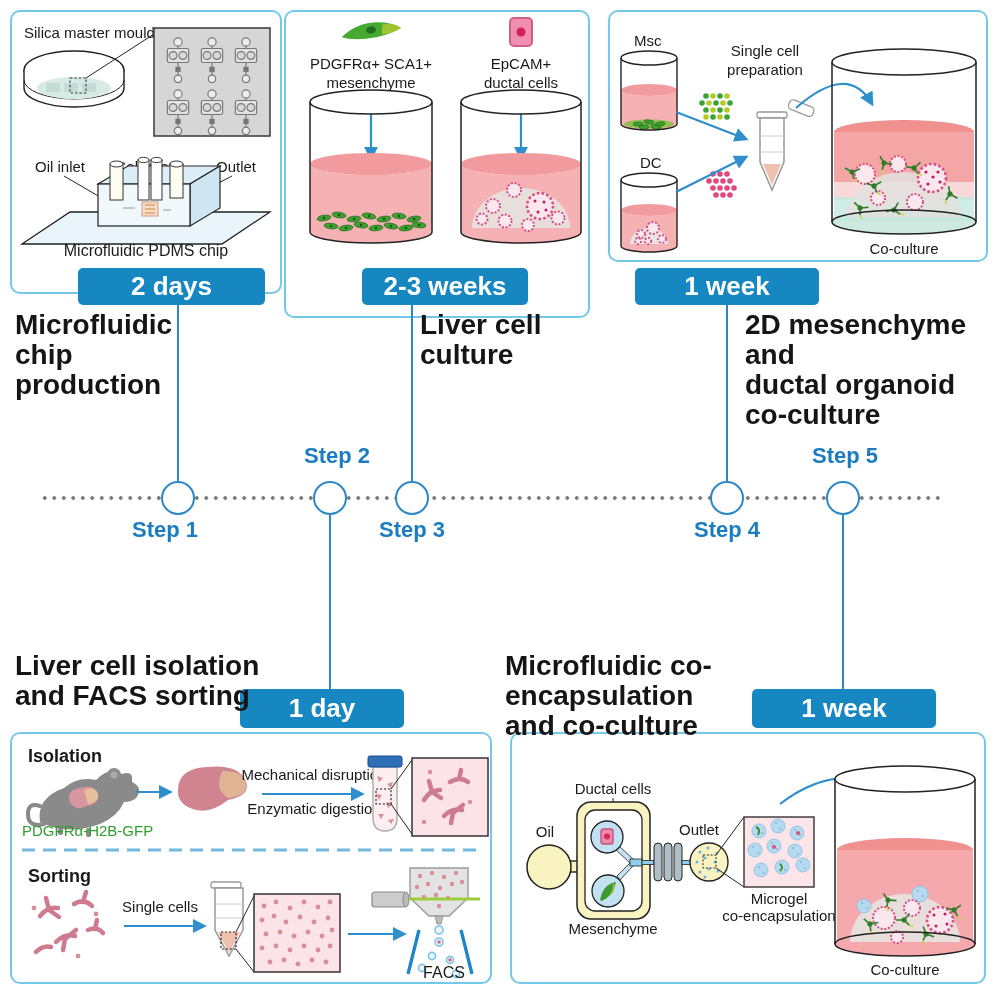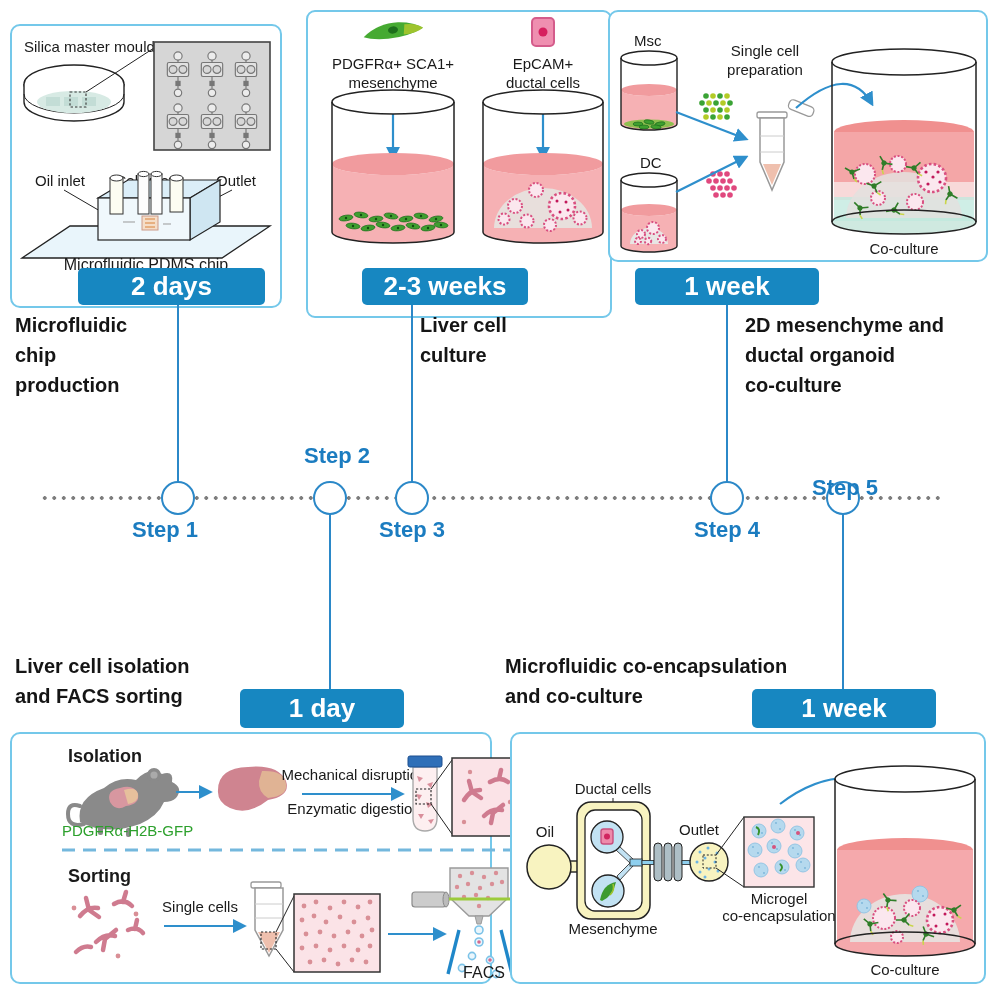--- a/index.html
+++ b/index.html
@@ -1,21 +1,21 @@
 <!DOCTYPE html>
 <html><head>
 <meta charset="utf-8">
 <style>
   html,body{margin:0;padding:0;background:#fff;}
   #canvas{position:relative;width:996px;height:996px;background:#fff;
           font-family:"Liberation Sans",sans-serif;overflow:hidden;}
   .panel{position:absolute;border:2px solid #74c8ea;border-radius:10px;background:#fff;box-sizing:border-box;}
   .banner{position:absolute;background:#1787c1;border-radius:5px;color:#fff;font-weight:bold;
           font-size:26px;display:flex;align-items:center;justify-content:center;z-index:3;}
-  .sect-title{position:absolute;font-weight:bold;font-size:20px;line-height:30px;color:#151515;white-space:pre-line;z-index:3;}
+  .sect-title{position:absolute;font-weight:bold;font-size:28px;line-height:30px;color:#151515;white-space:pre-line;z-index:3;}
   .step-label{position:absolute;font-weight:bold;font-size:22px;color:#1b7cc0;text-align:center;width:130px;z-index:3;}
   .vline{position:absolute;width:2px;background:#2b88c8;z-index:1;}
   .dotline{position:absolute;left:40px;top:495px;width:905px;height:6px;z-index:0;
            background-image:radial-gradient(circle,#7d7d7d 1.8px,transparent 2.1px);
            background-size:9.5px 6px;background-repeat:repeat-x;}
   .node{position:absolute;width:30px;height:30px;border:2px solid #2b88c8;border-radius:50%;background:#fff;z-index:2;}
   svg{display:block;}
   svg text{font-family:"Liberation Sans",sans-serif;fill:#1a1a1a;}
   .lbl{font-size:15px;}
   .lbl-b{font-size:18px;font-weight:bold;}
@@ -25,21 +25,21 @@
   .frag{fill:none;stroke:#cf7b8f;stroke-width:4.5;stroke-linecap:round;stroke-linejoin:round;}
   .arr{stroke:#2e8fcc;stroke-width:2.2;fill:none;}
   .ldr{stroke:#222;stroke-width:1;fill:none;}
   .stel{stroke:#2f7d28;stroke-width:1.6;fill:none;}
 </style>
 </head>
 <body>
 
 <div id="canvas">
 
-  <div class="panel" style="left:10px;top:24px;width:272px;height:284px;">
+  <div class="panel" style="left:10px;top:10px;width:272px;height:284px;">
     <svg width="268" height="248" viewBox="0 0 268 248">
       <defs>
         <g id="chipUnit" stroke="#777" fill="none" stroke-width="1.4">
           <line x1="0" y1="-17" x2="0" y2="-14"></line>
           <circle cx="0" cy="-22" r="5" fill="#ececec"></circle>
           <rect x="-13" y="-14" width="26" height="17" rx="2" fill="#e2e2e2"></rect>
           <circle cx="-6" cy="-5.5" r="4.8" fill="#d8d8d8"></circle>
           <circle cx="6" cy="-5.5" r="4.8" fill="#d8d8d8"></circle>
           <line x1="0" y1="3" x2="0" y2="9"></line>
           <rect x="-2.5" y="9" width="5" height="5" fill="#777"></rect>
@@ -94,21 +94,21 @@
             <ellipse cx="164.5" cy="152" rx="6.5" ry="3"></ellipse>
         </g>
         <rect x="130" y="190" width="16" height="14" fill="#f5ddc8" stroke="#c98" stroke-width="1"></rect>
         <path d="M133,193 h10 M133,197 h10 M133,201 h10" stroke="#d9823b" stroke-width="1" fill="none"></path>
         <path d="M111,196 h12 M151,198 h8" stroke="#999" stroke-width="1" fill="none"></path>
       </g>
       <text x="134" y="244" text-anchor="middle" style="font-size:16px">Microfluidic PDMS chip</text>
     </svg>
   </div>
 
-  <div class="panel" style="left:306px;top:10px;width:306px;height:308px;border-radius:9px;">
+  <div class="panel" style="left:284px;top:10px;width:306px;height:308px;">
     <svg width="302" height="248" viewBox="0 0 302 248">
       <defs>
         <marker id="arrB" viewBox="0 0 10 10" refX="8" refY="5" markerWidth="6.5" markerHeight="6.5" orient="auto-start-reverse">
           <path d="M0,0 L10,5 L0,10 z" fill="#2e8fcc"></path>
         </marker>
       </defs>
 
       <g transform="translate(85,18) rotate(-8)">
         <path d="M-30,3 Q-14,-9 6,-7 Q22,-5 30,2 Q14,9 -6,8 Q-22,7 -30,3 Z" fill="#46aa32"></path>
         <path d="M12,-4 Q24,-4 30,2 Q22,7 10,6 Z" fill="#9ec42e"></path>
@@ -380,23 +380,23 @@
   <div class="dotline"></div>
   <div class="node" style="left:161px;top:481px;"></div>
   <div class="node" style="left:313px;top:481px;"></div>
   <div class="node" style="left:395px;top:481px;"></div>
   <div class="node" style="left:710px;top:481px;"></div>
   <div class="node" style="left:826px;top:481px;"></div>
   <div class="step-label" style="left:100px;top:517px;">Step 1</div>
   <div class="step-label" style="left:272px;top:443px;">Step 2</div>
   <div class="step-label" style="left:347px;top:517px;">Step 3</div>
   <div class="step-label" style="left:662px;top:517px;">Step 4</div>
-  <div class="step-label" style="left:780px;top:443px;margin-top:32px;">Step 5</div>
-
-  <div class="panel" style="left:10px;top:732px;width:482px;height:252px;padding-left:40px;">
+  <div class="step-label" style="left:780px;top:443px;">Step 5</div>
+
+  <div class="panel" style="left:10px;top:732px;width:482px;height:252px;">
     <svg width="478" height="248" viewBox="0 0 478 248">
       <defs>
         <marker id="arrD" viewBox="0 0 10 10" refX="8" refY="5" markerWidth="6.5" markerHeight="6.5" orient="auto-start-reverse">
           <path d="M0,0 L10,5 L0,10 z" fill="#2e8fcc"></path>
         </marker>
       </defs>
       <text class="lbl-b" x="16" y="28">Isolation</text>
 
       <g transform="translate(14,28)">
         <path d="M18,62 Q2,66 2,52 Q2,40 14,44" stroke="#8a8a8a" stroke-width="4" fill="none" stroke-linecap="round"></path>

